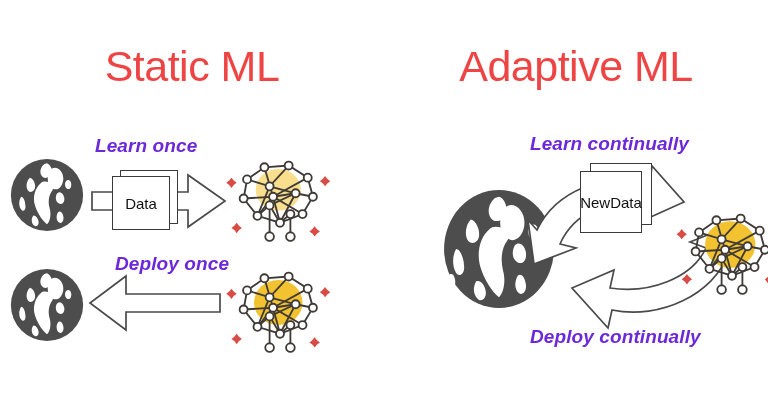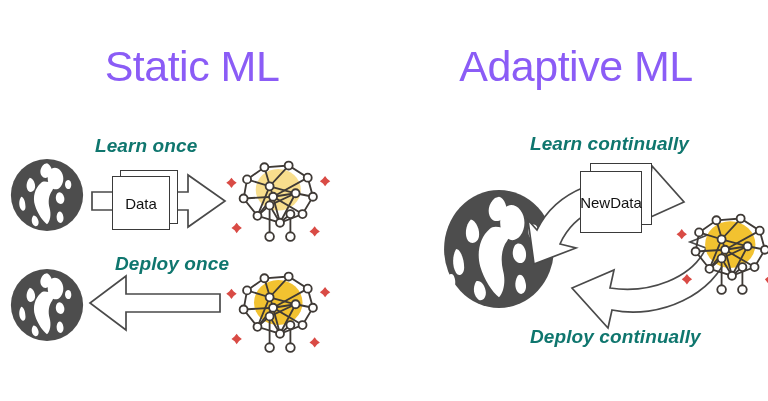--- a/index.html
+++ b/index.html
@@ -28,30 +28,30 @@
   #panel-adaptive{ left: 384px; width: 384px; }
 
   .title {
     position: absolute;
     top: 40px;
     width: 100%;
     text-align: center;
     font-size: 43px;
     line-height: 52px;
     font-weight: 400;
-    color: #8b5cf6;
+    color: #ef4444;
     letter-spacing: -0.5px;
     white-space: nowrap;
   }
 
   .caption {
     position: absolute;
     font-style: italic;
     font-weight: 700;
-    color: #0f766e;
+    color: #6d28d9;
     white-space: nowrap;
     font-size: 19px;
     line-height: 22px;
     letter-spacing: 0.1px;
   }
 
   .node { position: absolute; }
 
   
   .docbox {

